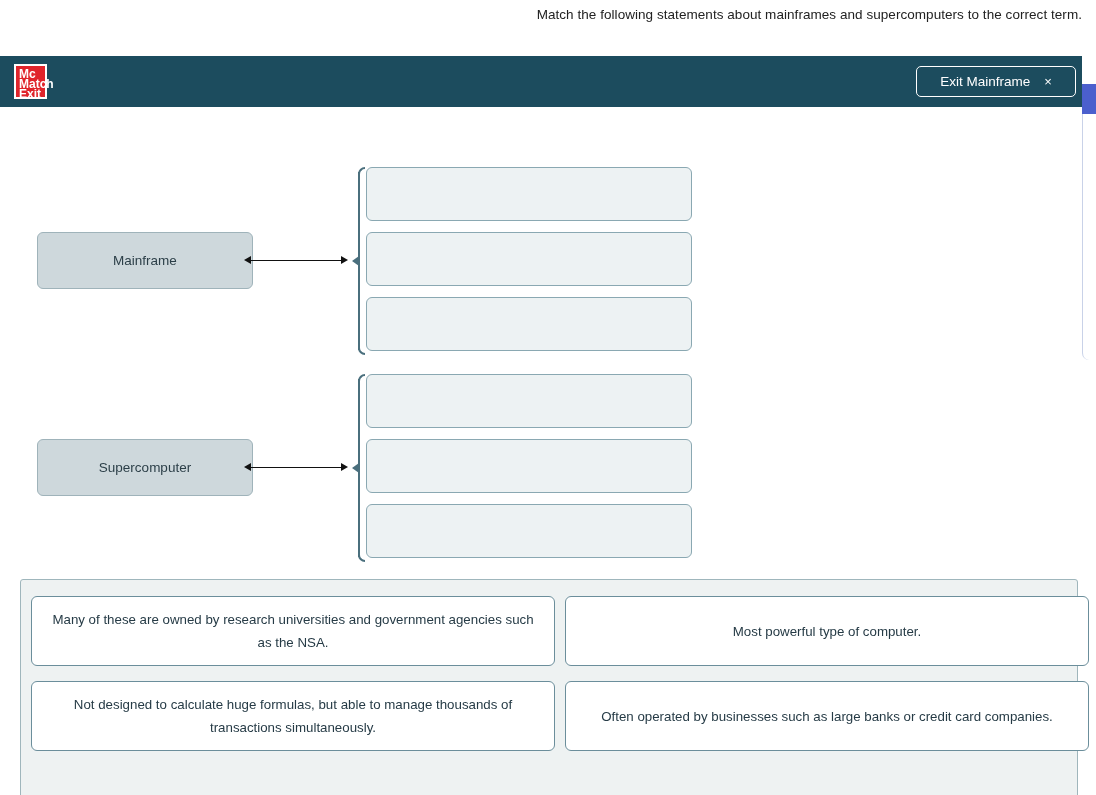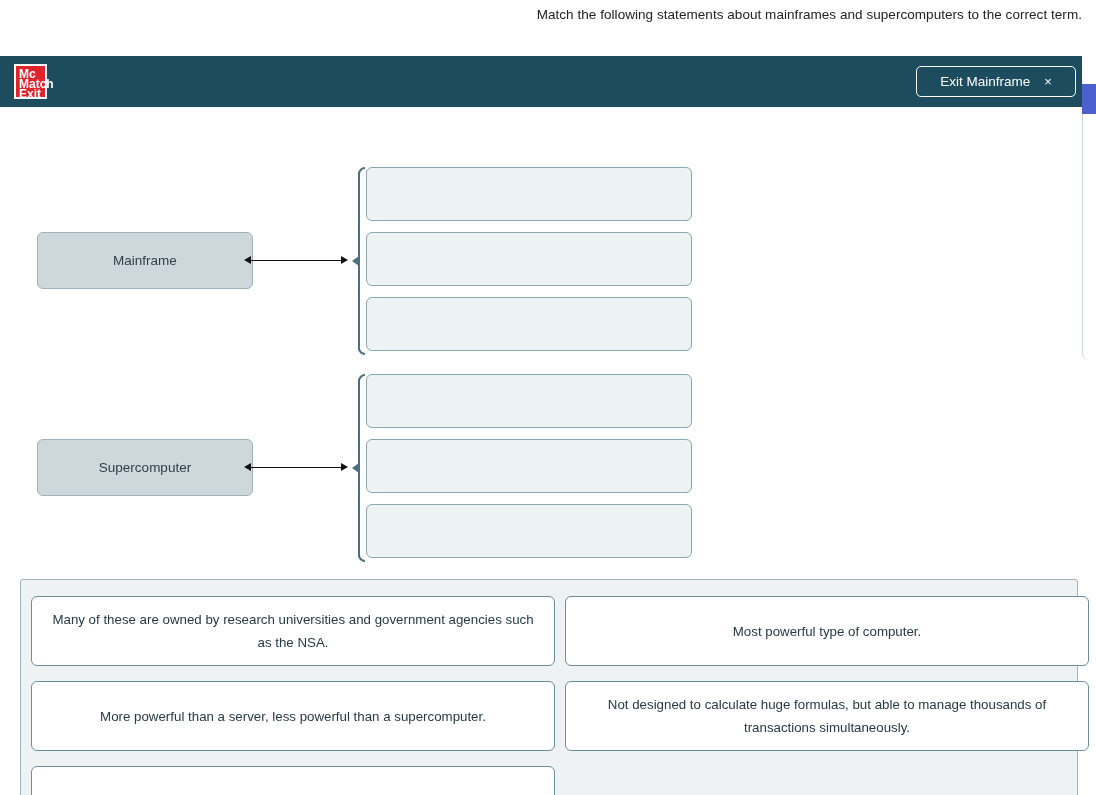--- a/index.html
+++ b/index.html
@@ -311,21 +311,20 @@
       </div>
 
     </div>
 
   </div>
 
   <div id="answer-bank">
     <div id="answer-bank-grid">
       <div class="answer-tile">Many of these are owned by research universities and government agencies such as the NSA.</div>
       <div class="answer-tile">Most powerful type of computer.</div>
-      <div class="answer-tile">More powerful than a server, less powerful than a supercomputer.</div>
       <div class="answer-tile">Not designed to calculate huge formulas, but able to manage thousands of transactions simultaneously.</div>
       <div class="answer-tile">Often operated by businesses such as large banks or credit card companies.</div>
     </div>
   </div>
 
 </div>
 
 <div id="right-panel-edge"></div>
 <div id="right-blue-tab"></div>
 

